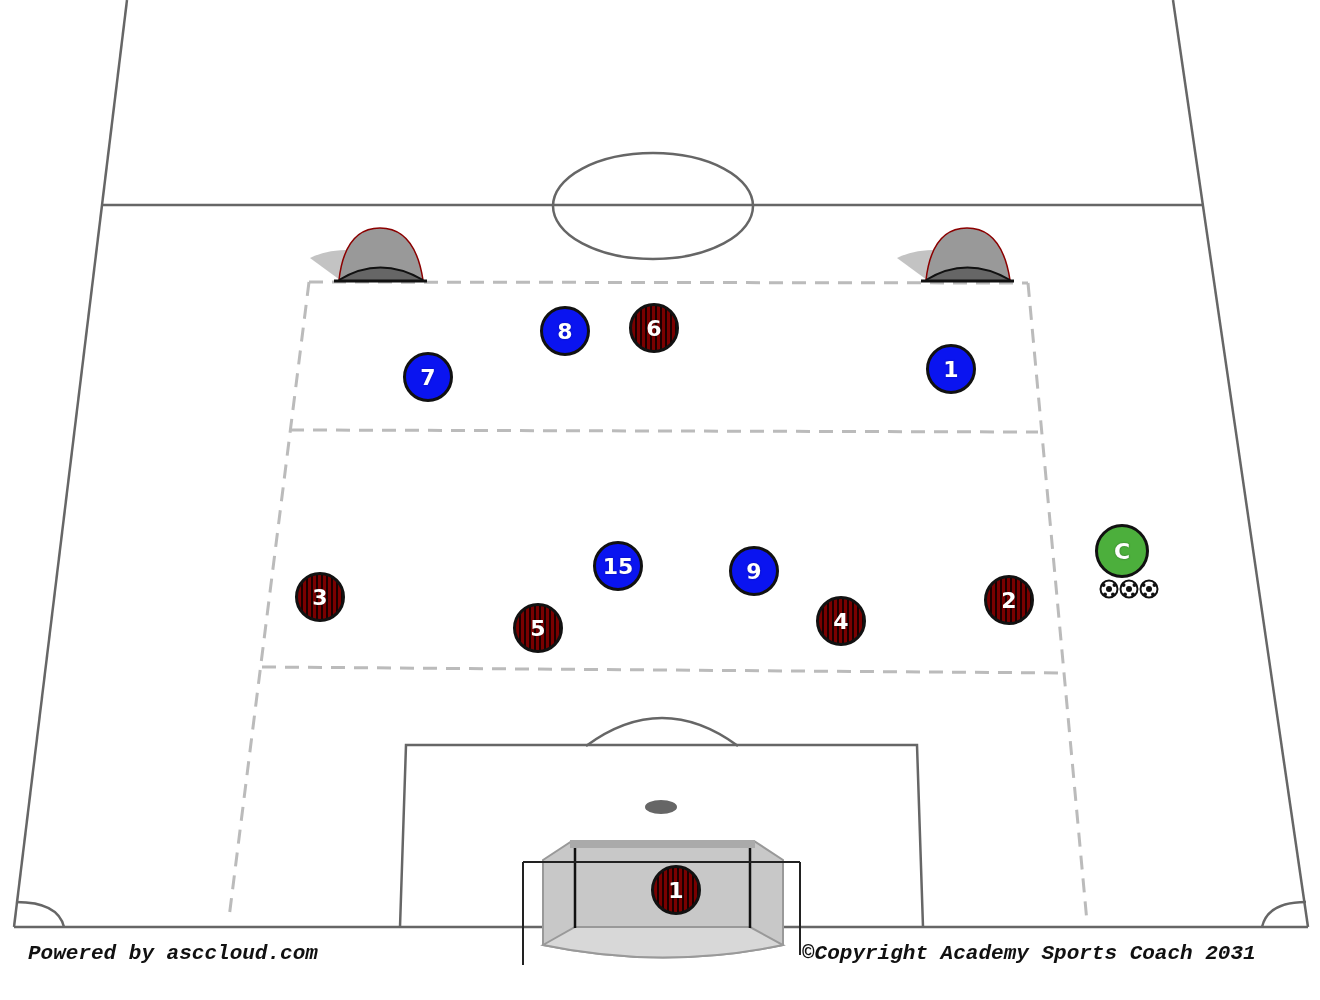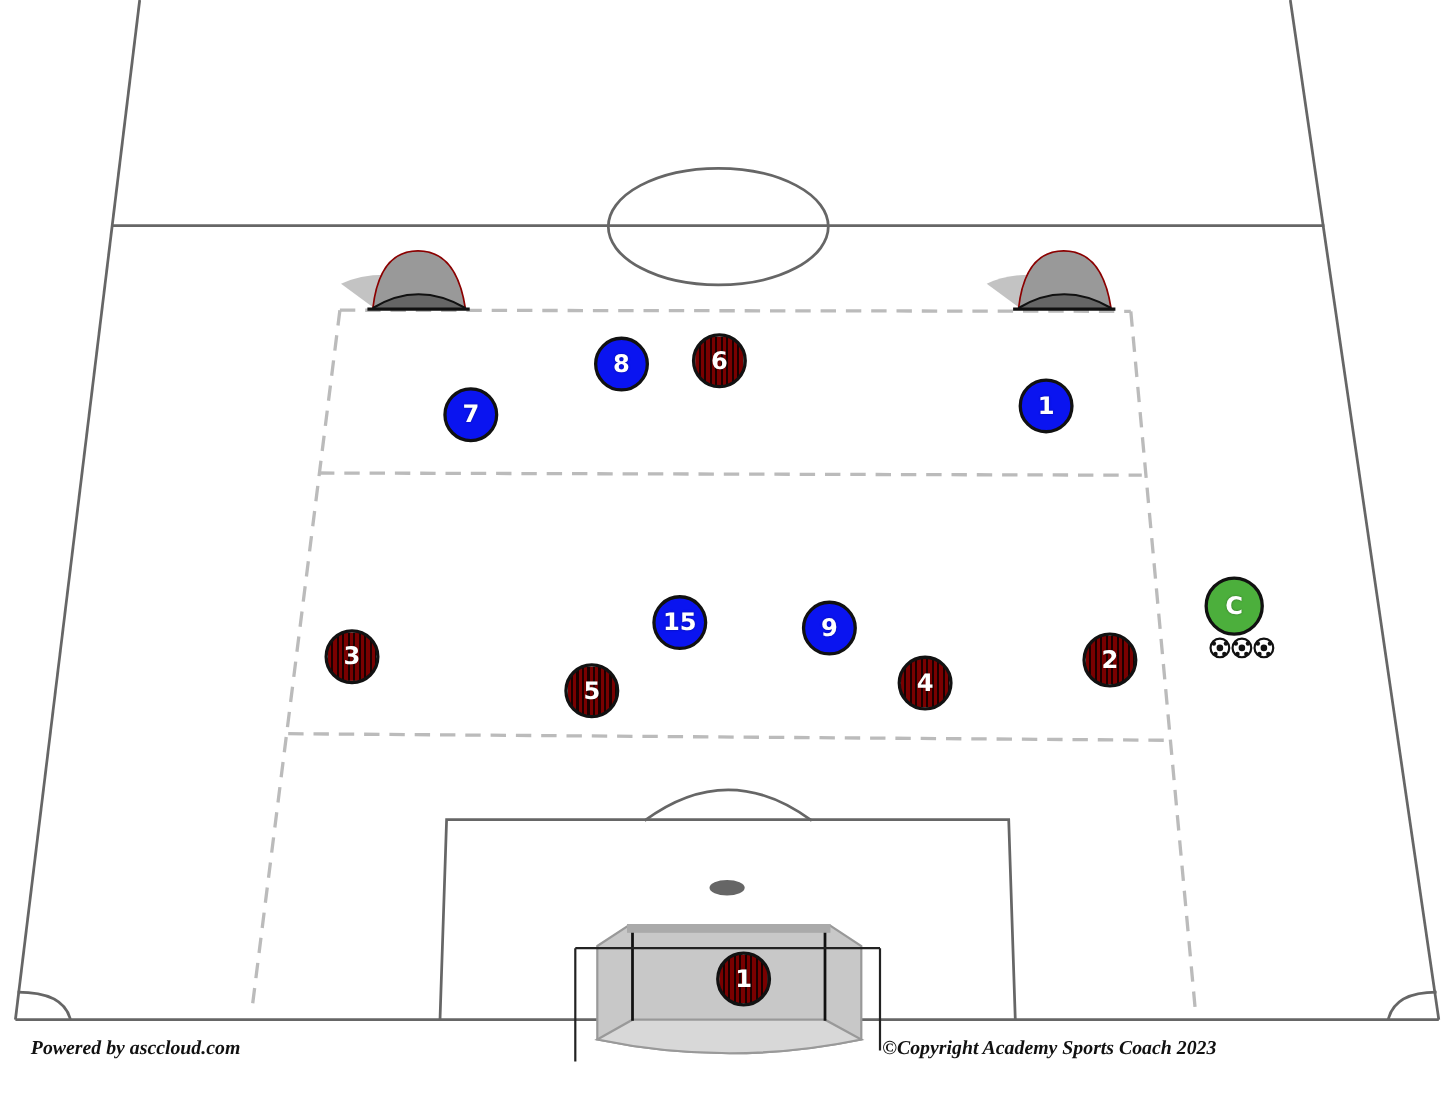--- a/index.html
+++ b/index.html
@@ -1,20 +1,20 @@
 <!DOCTYPE html>
 <html><head>
   <meta charset="utf-8">
   <style>
     html, body { margin: 0; padding: 0; background: #ffffff; }
     body { width: 1320px; height: 1000px; position: relative; overflow: hidden; font-family: "Liberation Sans", sans-serif; }
     #pitch { position: absolute; left: 0; top: 0; }
     .footer-text {
-      position: absolute; top: 942px; font-family: Liberation Serif, serif;
-      font-weight: bold; font-style: italic; font-size: 18px; color: #111; white-space: nowrap;
+      position: absolute; top: 942px; font-family: Liberation Mono, monospace;
+      font-weight: bold; font-style: italic; font-size: 21px; color: #111; white-space: nowrap;
     }
     #powered { left: 28px; }
     #copyright { left: 802px; }
     .player {
       position: absolute; width: 50px; height: 50px; margin-left: -25px; margin-top: -25px;
       border-radius: 50%; box-sizing: border-box; border: 3px solid #111;
       display: flex; align-items: center; justify-content: center;
       font-family: "DejaVu Sans", sans-serif; font-weight: bold; color: #fff; font-size: 22px;
       cursor: pointer;
     }
@@ -69,21 +69,21 @@
   <g>
     <path d="M543 860 L572 841 L754 841 L783 860 L783 945 Q663 970 543 945 Z" fill="#c8c8c8" stroke="#999" stroke-width="2"></path>
     <path d="M543 945 L575 927 L750 927 L783 945 Q663 970 543 945 Z" fill="#d8d8d8" stroke="#999" stroke-width="2"></path>
     <rect x="570" y="840" width="185" height="8" fill="#aaa"></rect>
     <path d="M575 848 L575 928 M750 848 L750 928" stroke="#111" stroke-width="2.5"></path>
     <path d="M523 862 L523 965 M523 862 L800 862 M800 862 L800 955" fill="none" stroke="#222" stroke-width="2"></path>
   </g>
 </svg>
 
 <div class="footer-text" id="powered">Powered by asccloud.com</div>
-<div class="footer-text" id="copyright">©Copyright Academy Sports Coach 2023</div>
+<div class="footer-text" id="copyright">©Copyright Academy Sports Coach 2031</div>
 
 <div class="player blue" style="left:565px;top:331px">
     <span>8</span>
   </div>
 <div class="player blue" style="left:428px;top:377px">
     <span>7</span>
   </div>
 <div class="player blue" style="left:951px;top:369px">
     <span>1</span>
   </div>

